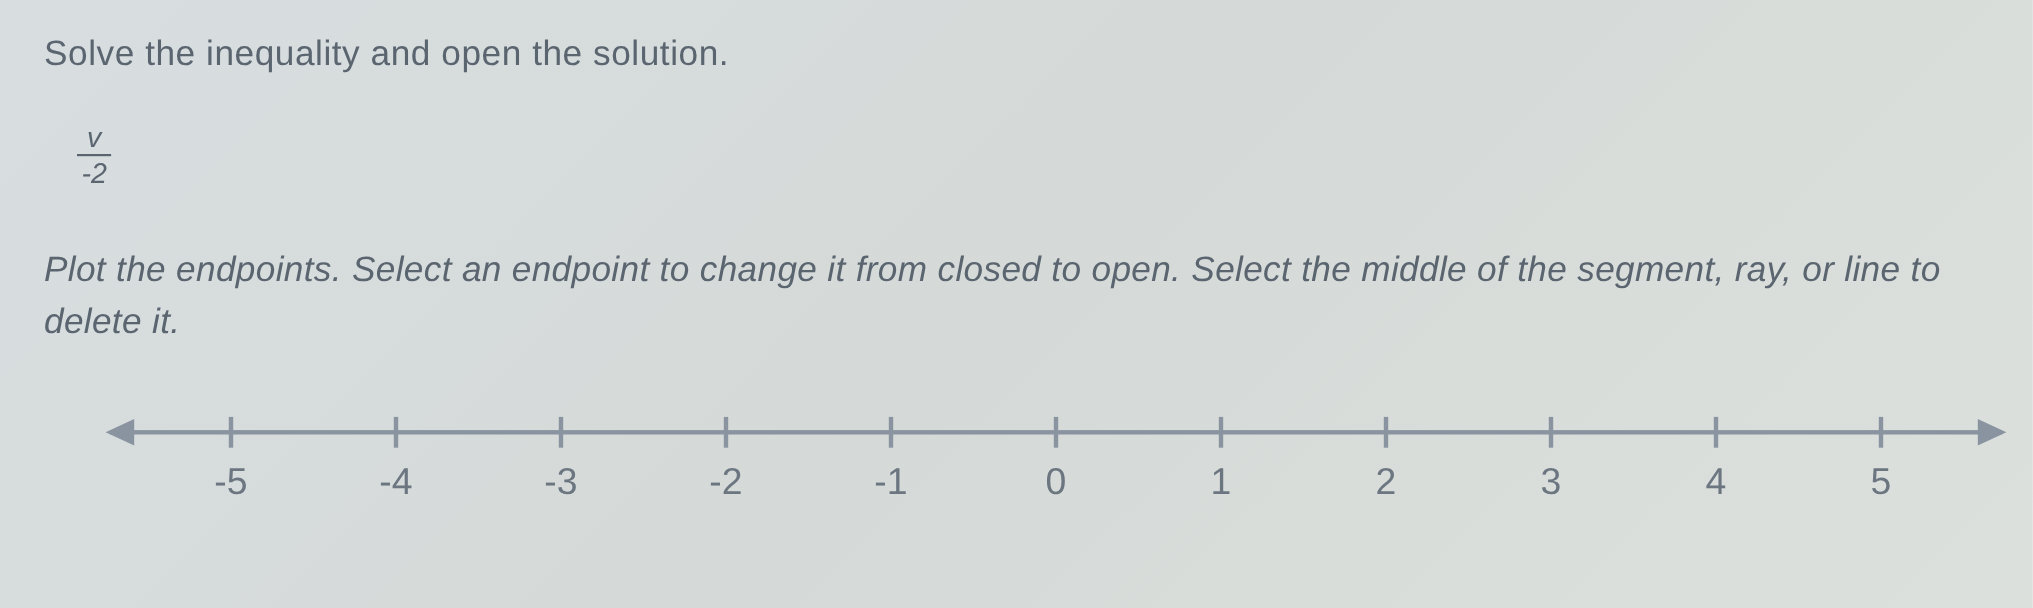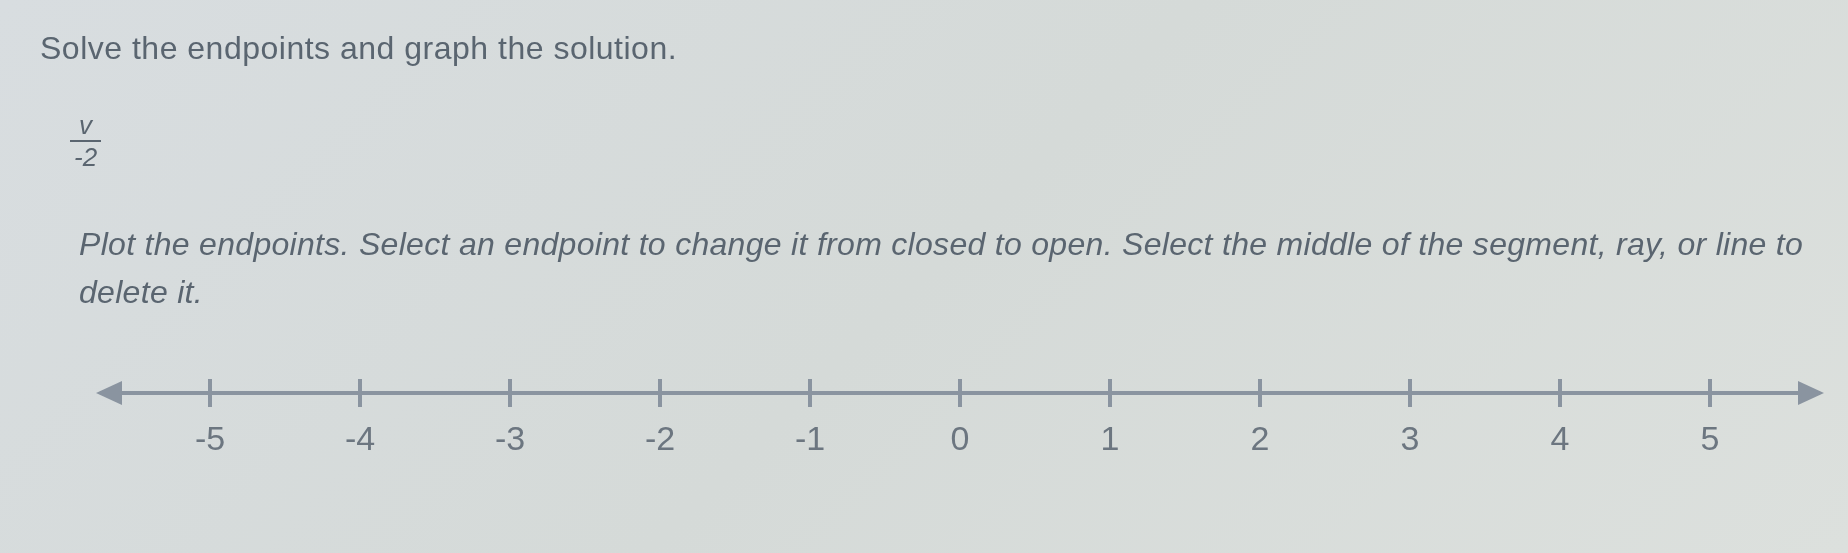--- a/index.html
+++ b/index.html
@@ -52,21 +52,20 @@
       font-family: Verdana, sans-serif;
       letter-spacing: 4px;
     }
     .instructions {
       color: #5a6570;
       font-size: 32px;
       font-style: italic;
       line-height: 1.5;
       margin-bottom: 55px;
       letter-spacing: 0.3px;
-      margin-left: 39px;
     }
     .number-line-container {
       position: relative;
       width: 1720px;
       height: 110px;
       margin-left: 60px;
     }
     .axis-line {
       position: absolute;
       top: 20px;
@@ -107,21 +106,21 @@
       top: 48px;
       font-size: 34px;
       color: #6c7680;
       transform: translateX(-50%);
       font-family: Verdana, sans-serif;
     }
   </style>
 </head>
 <body>
 
-<div class="prompt-text">Solve the endpoints and graph the solution.</div>
+<div class="prompt-text">Solve the inequality and open the solution.</div>
 
 <div class="inequality">
   <span class="fraction">
     <span class="num">v</span>
     <span class="den">-2</span>
   </span>
 </div>
 
 <div class="instructions">Plot the endpoints. Select an endpoint to change it from closed to open. Select the middle of the segment, ray, or line to delete it.</div>
 

